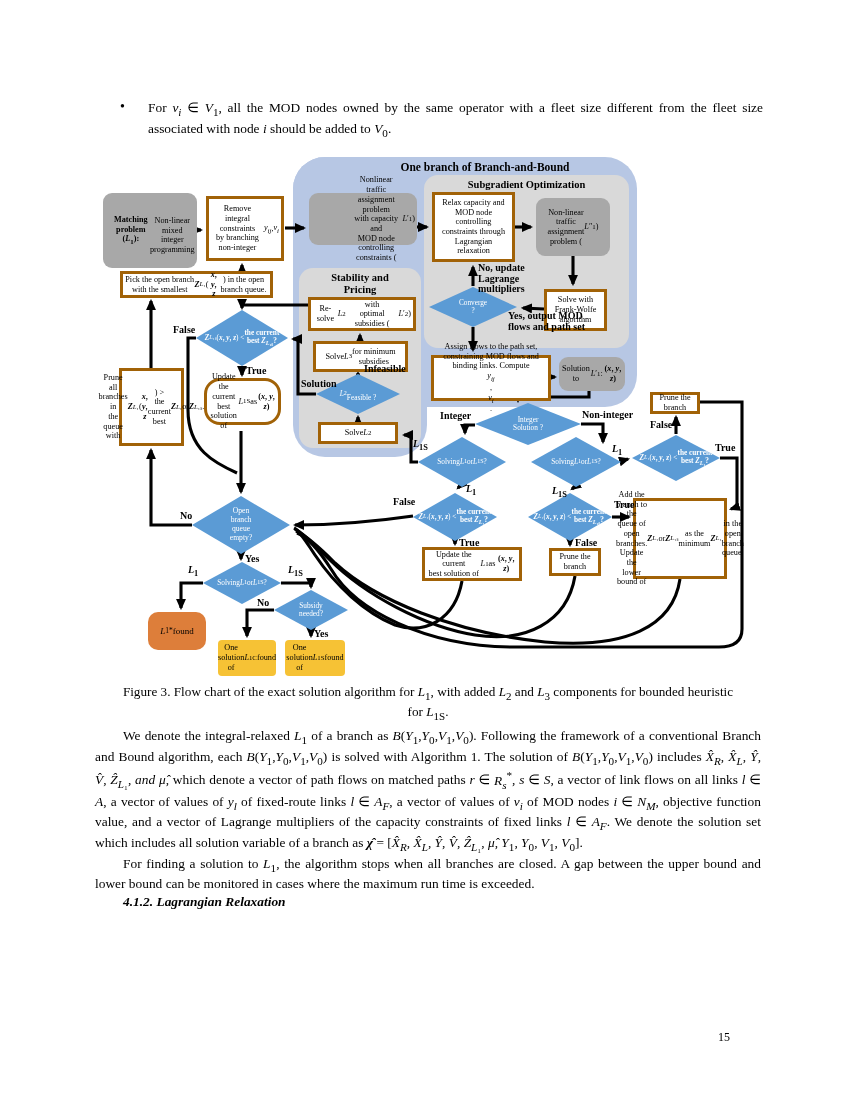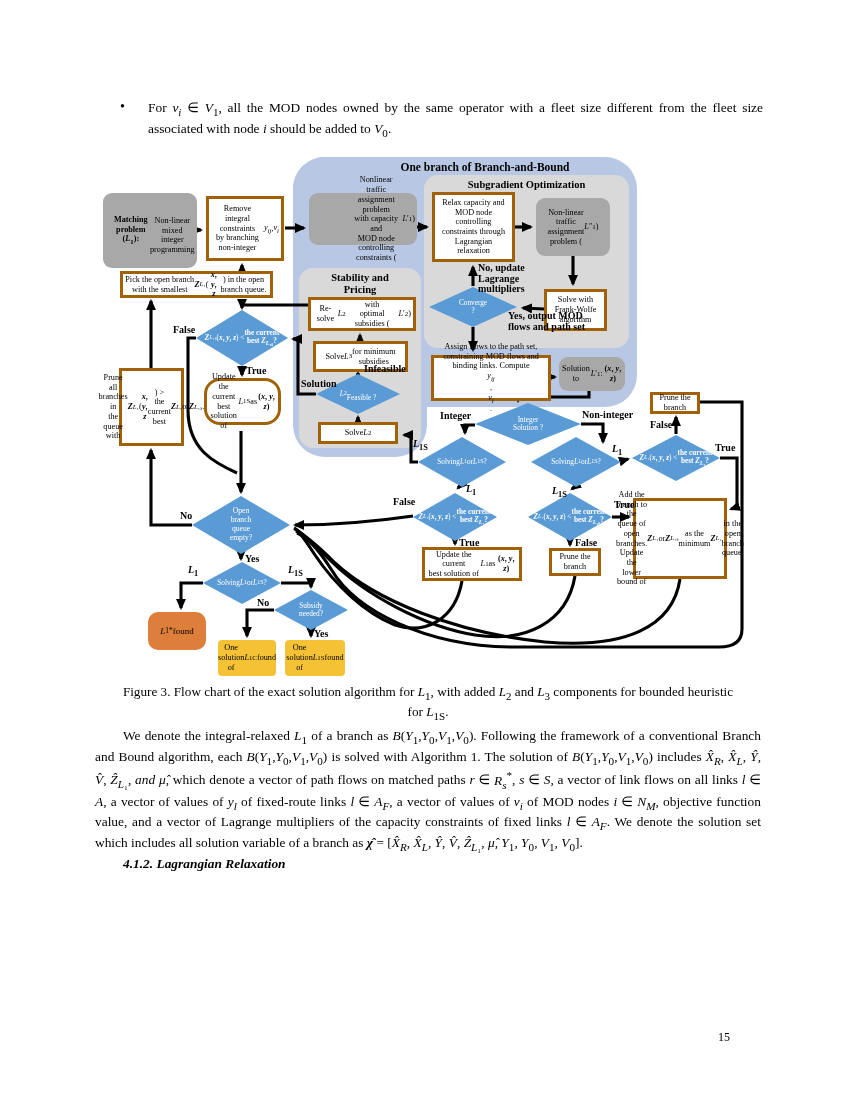--- a/index.html
+++ b/index.html
@@ -163,16 +163,17 @@
   <div class="lbl" style="left:519px;top:345px;">True</div>
   <div class="lbl" style="left:480px;top:383px;">False</div>
   <div class="node bw" style="left:454px;top:393px;width:52px;height:28px;">Prune the<br>branch</div>
   <div class="node bw" style="left:538px;top:343px;width:94px;height:81px;">Add the branch to the<br>queue of open<br>branches. Update the<br>lower bound of <b><i>Z</i></b><sub><i>L</i>₁</sub> or<br><b><i>Z</i></b><sub><i>L</i>₁ₛ</sub> as the minimum<br><b><i>Z</i></b><sub><i>L</i>₁</sub> in the open<br>branch queue.</div>
 </div>
 
 <div class="caption">Figure 3. Flow chart of the exact solution algorithm for <i>L</i><sub>1</sub>, with added <i>L</i><sub>2</sub> and <i>L</i><sub>3</sub> components for bounded heuristic<br>for <i>L</i><sub>1S</sub>.</div>
 
 <div class="bodytext">
   <p>We denote the integral-relaxed <i>L</i><sub>1</sub> of a branch as <i>B</i>(<i>Y</i><sub>1</sub>,<i>Y</i><sub>0</sub>,<i>V</i><sub>1</sub>,<i>V</i><sub>0</sub>). Following the framework of a conventional Branch and Bound algorithm, each <i>B</i>(<i>Y</i><sub>1</sub>,<i>Y</i><sub>0</sub>,<i>V</i><sub>1</sub>,<i>V</i><sub>0</sub>) is solved with Algorithm 1. The solution of <i>B</i>(<i>Y</i><sub>1</sub>,<i>Y</i><sub>0</sub>,<i>V</i><sub>1</sub>,<i>V</i><sub>0</sub>) includes <i>X̂<sub>R</sub></i>, <i>X̂<sub>L</sub></i>, <i>Ŷ</i>, <i>V̂</i>, <i>Ẑ</i><sub><i>L</i>₁</sub>, <i>and</i> <i>μ̂</i>, which denote a vector of path flows on matched paths <i>r</i> ∈ <i>R<sub>s</sub></i><sup>*</sup>, <i>s</i> ∈ <i>S</i>, a vector of link flows on all links <i>l</i> ∈ <i>A</i>, a vector of values of <i>y<sub>l</sub></i> of fixed-route links <i>l</i> ∈ <i>A<sub>F</sub></i>, a vector of values of <i>v<sub>i</sub></i> of MOD nodes <i>i</i> ∈ <i>N<sub>M</sub></i>, objective function value, and a vector of Lagrange multipliers of the capacity constraints of fixed links <i>l</i> ∈ <i>A<sub>F</sub></i>. We denote the solution set which includes all solution variable of a branch as <b><i>χ̂</i></b> = [<i>X̂<sub>R</sub></i>, <i>X̂<sub>L</sub></i>, <i>Ŷ</i>, <i>V̂</i>, <i>Ẑ</i><sub><i>L</i>₁</sub>, <i>μ̂</i>, <i>Y</i><sub>1</sub>, <i>Y</i><sub>0</sub>, <i>V</i><sub>1</sub>, <i>V</i><sub>0</sub>].</p>
+  <p>For finding a solution to <i>L</i><sub>1</sub>, the algorithm stops when all branches are closed. A gap between the upper bound and lower bound can be monitored in cases where the maximum run time is exceeded.</p>
   <p class="section-heading">4.1.2. Lagrangian Relaxation</p>
 </div>
 
 <div class="pagenum">15</div>
 
 </body></html>

